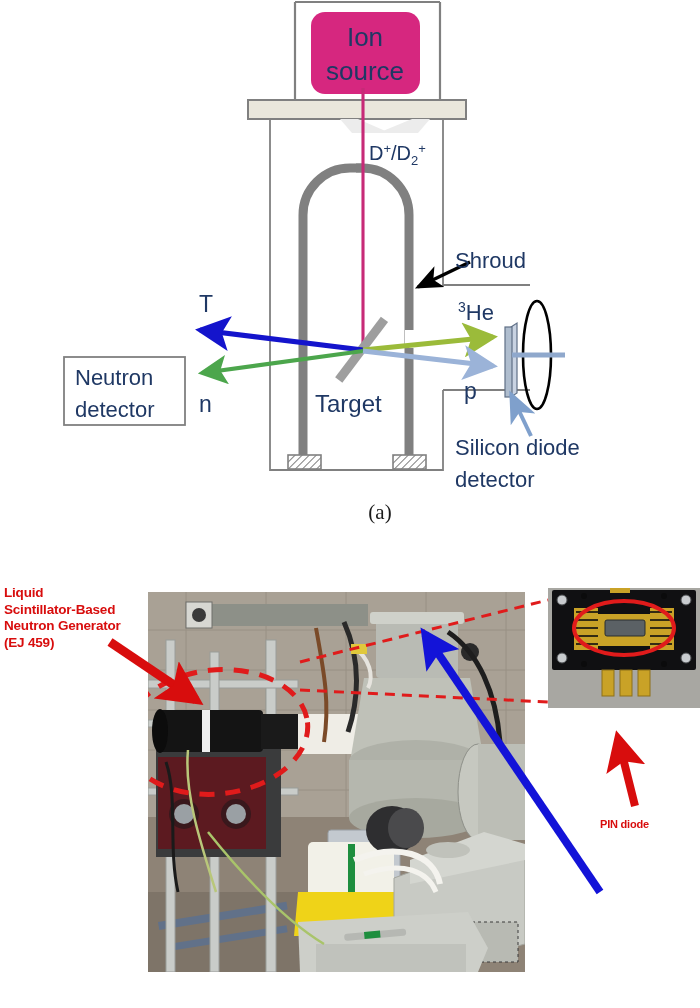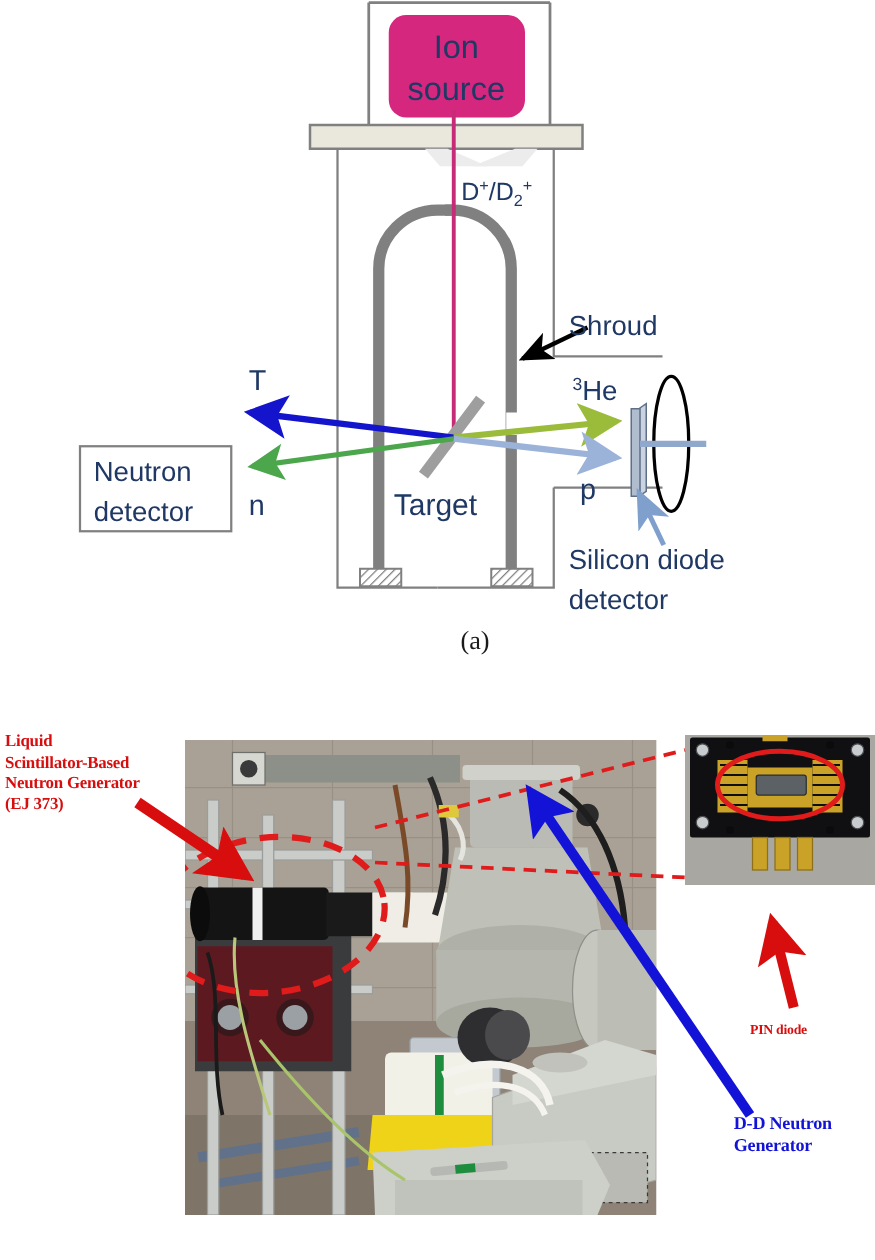--- a/index.html
+++ b/index.html
@@ -11,21 +11,21 @@
   
   #panel-a{left:0;top:0;width:700px;height:530px;}
   #diagram-svg{position:absolute;left:0;top:0;}
 
   .cap{position:absolute;width:100%;text-align:center;
        font-family:"Liberation Serif","DejaVu Serif",serif;
        font-size:21px;color:#1a1a1a;}
   #caption-a{top:500px;}
 
   
-  #panel-b{left:0;top:560px;width:624px;height:430px;font-family:Liberation Serif, serif;}
+  #panel-b{left:0;top:560px;width:624px;height:430px;}
 
   .redlabel{position:absolute;color:#d80d0d;font-weight:bold;
             font-size:13.5px;line-height:16.5px;letter-spacing:-0.2px;}
   #lbl-neutron-det{left:4px;top:25px;width:142px;}
   #lbl-pin-diode{left:600px;top:256px;width:100px;font-size:11px;}
   #lbl-dd-gen{left:587px;top:330px;width:112px;color:#1313d8;font-size:14.5px;
               line-height:18px;}
 
   #photo-main{position:absolute;left:148px;top:32px;width:377px;height:380px;
               overflow:hidden;background:#8a8275;}
@@ -346,23 +346,19 @@
     <line x1="110" y1="82" x2="196" y2="140" stroke="#D80D0D" stroke-width="9" marker-end="url(#mk-red)"></line>
     <line x1="688" y1="330" x2="585" y2="256" stroke="#D80D0D" stroke-width="0"></line>
     <line x1="635" y1="246" x2="618" y2="178" stroke="#D80D0D" stroke-width="8" marker-end="url(#mk-red2)"></line>
     <line x1="600" y1="332" x2="425" y2="74" stroke="#1313D8" stroke-width="8" marker-end="url(#mk-blue2)"></line>
   </svg>
 
   <div class="redlabel" id="lbl-neutron-det">
     <div>Liquid</div>
     <div>Scintillator-Based</div>
     <div>Neutron Generator</div>
-    <div>(EJ 373)</div>
+    <div>(EJ 459)</div>
   </div>
 
   <div class="redlabel" id="lbl-pin-diode">PIN diode</div>
 
-  <div class="redlabel" id="lbl-dd-gen">
-    <div>D-D Neutron</div>
-    <div>Generator</div>
-  </div>
 
 </div>
 
 </body></html>

